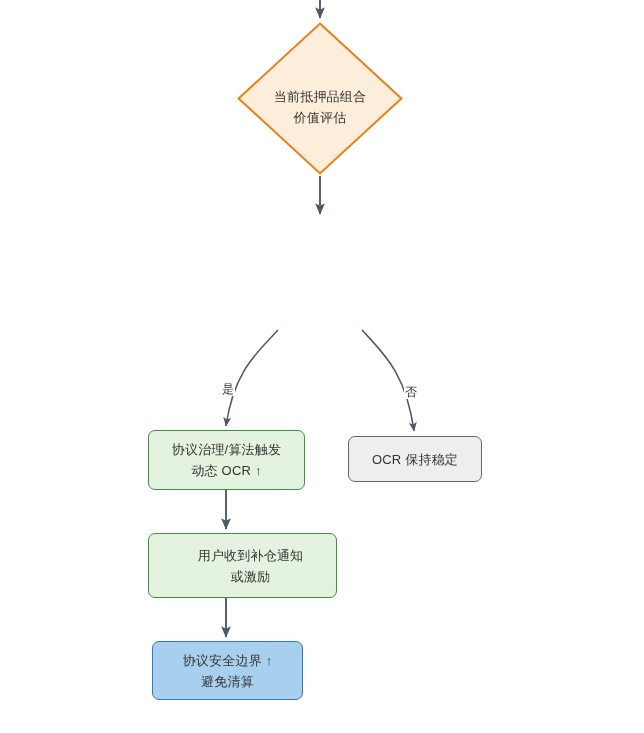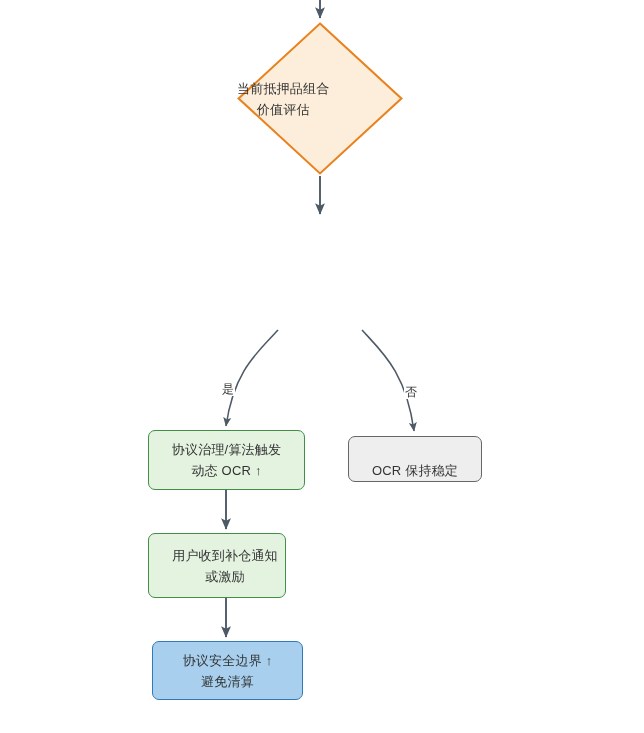--- a/index.html
+++ b/index.html
@@ -51,25 +51,26 @@
   .diamond .dshape {
     position: absolute;
     left: 0;
     top: 0;
     width: 100%;
     height: 100%;
   }
   .diamond .dtext {
     position: absolute;
     left: 0;
-    top: 0;
+    top: 8px;
     width: 100%;
     height: 100%;
     display: flex;
     align-items: center;
+    justify-content: center;
     text-align: center;
     z-index: 2;
   }
 
   
   .rbox {
     border-radius: 7px;
     border-style: solid;
     border-width: 1.4px;
   }
@@ -137,25 +138,25 @@
 
   <div class="edge-label" style="left:221px; top:382px;">是</div>
 
   <div class="edge-label" style="left:404px; top:385px;">否</div>
 
   <div class="node rbox box-green" style="left:148px; top:430px; width:157px; height:60px;">
     <span class="node-label">协议治理/算法触发
 动态 OCR ↑</span>
   </div>
 
-  <div class="node rbox box-gray" style="left:348px; top:436px; width:134px; height:46px;align-items:flex-end;">
+  <div class="node rbox box-gray" style="left:348px; top:436px; width:134px; height:46px;">
     <span class="node-label">OCR 保持稳定</span>
   </div>
 
-  <div class="node rbox box-green" style="left:148px; top:533px; width:138px; height:65px;padding-left:16px;">
+  <div class="node rbox box-green" style="left:148px; top:533px; width:189px; height:65px;padding-left:16px;">
     <span class="node-label">用户收到补仓通知
 或激励</span>
   </div>
 
   <div class="node rbox box-blue" style="left:152px; top:641px; width:151px; height:59px;">
     <span class="node-label">协议安全边界 ↑
 避免清算</span>
   </div>
 
 </div>

